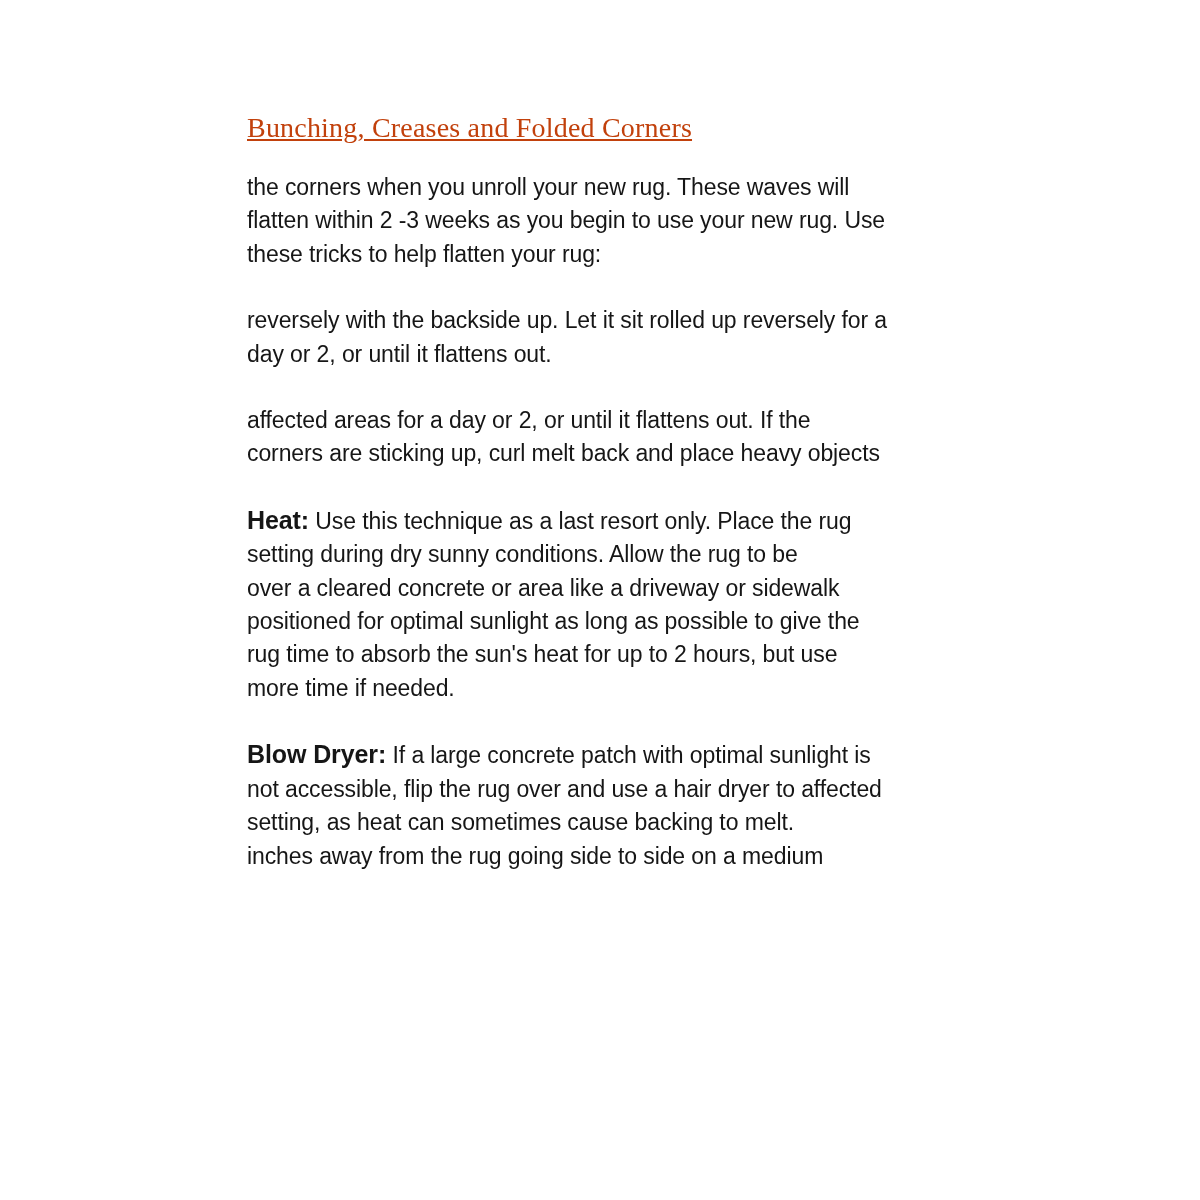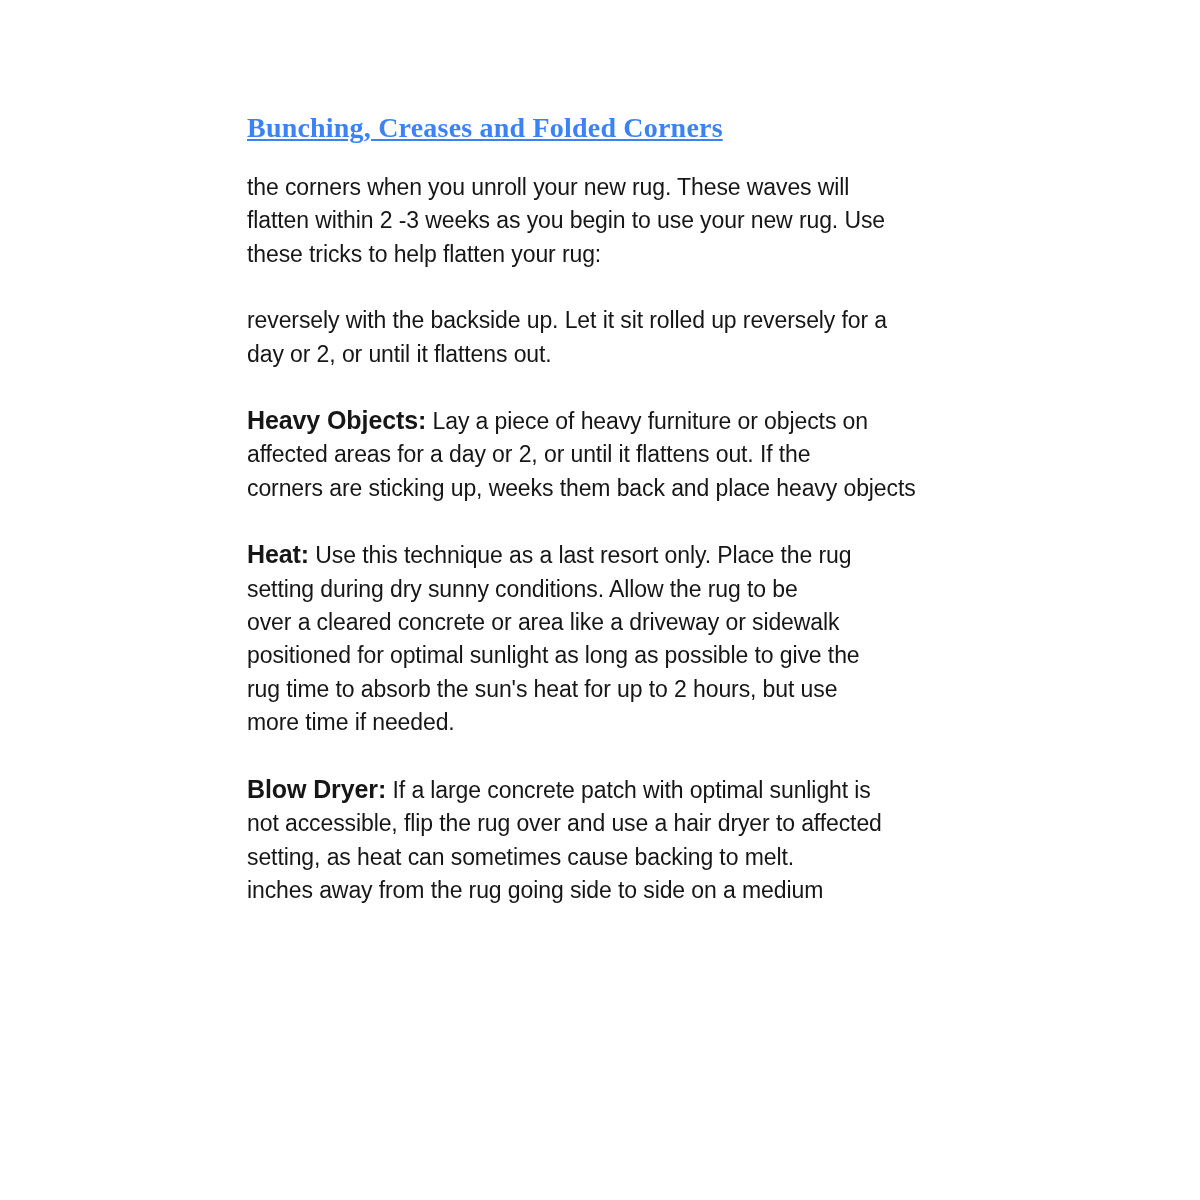--- a/index.html
+++ b/index.html
@@ -12,24 +12,24 @@
     font-family: "Liberation Sans", sans-serif;
   }
   .content {
     position: absolute;
     left: 247px;
     top: 111px;
     width: 740px;
   }
   h1.doc-title {
     font-family: "Liberation Serif", serif;
-    font-weight: bold;
+    font-weight: normal;
     font-size: 28px;
     line-height: 34px;
-    color: #3b82f6;
+    color: #c2410c;
     text-decoration: underline;
     margin: 0 0 26px 0;
     letter-spacing: 0.2px;
   }
   .para {
     margin: 0 0 33px 0;
     color: #161616;
     font-size: 23px;
     line-height: 33.4px;
     letter-spacing: -0.1px;
@@ -55,23 +55,22 @@
     <span class="line">flatten within 2 -3 weeks as you begin to use your new rug. Use</span>
     <span class="line">these tricks to help flatten your rug:</span>
   </p>
 
   <p class="para">
     <span class="line">reversely with the backside up. Let it sit rolled up reversely for a</span>
     <span class="line">day or 2, or until it flattens out.</span>
   </p>
 
   <p class="para">
-    <span class="line"><b class="lead">Heavy Objects:</b><span> Lay a piece of heavy furniture or objects on</span></span>
     <span class="line">affected areas for a day or 2, or until it flattens out. If the</span>
-    <span class="line">corners are sticking up, weeks them back and place heavy objects</span>
+    <span class="line">corners are sticking up, curl melt back and place heavy objects</span>
   </p>
 
   <p class="para">
     <span class="line"><b class="lead">Heat:</b><span> Use this technique as a last resort only. Place the rug</span></span>
     <span class="line">setting during dry sunny conditions. Allow the rug to be</span>
     <span class="line">over a cleared concrete or area like a driveway or sidewalk</span>
     <span class="line">positioned for optimal sunlight as long as possible to give the</span>
     <span class="line">rug time to absorb the sun's heat for up to 2 hours, but use</span>
     <span class="line">more time if needed.</span>
   </p>

